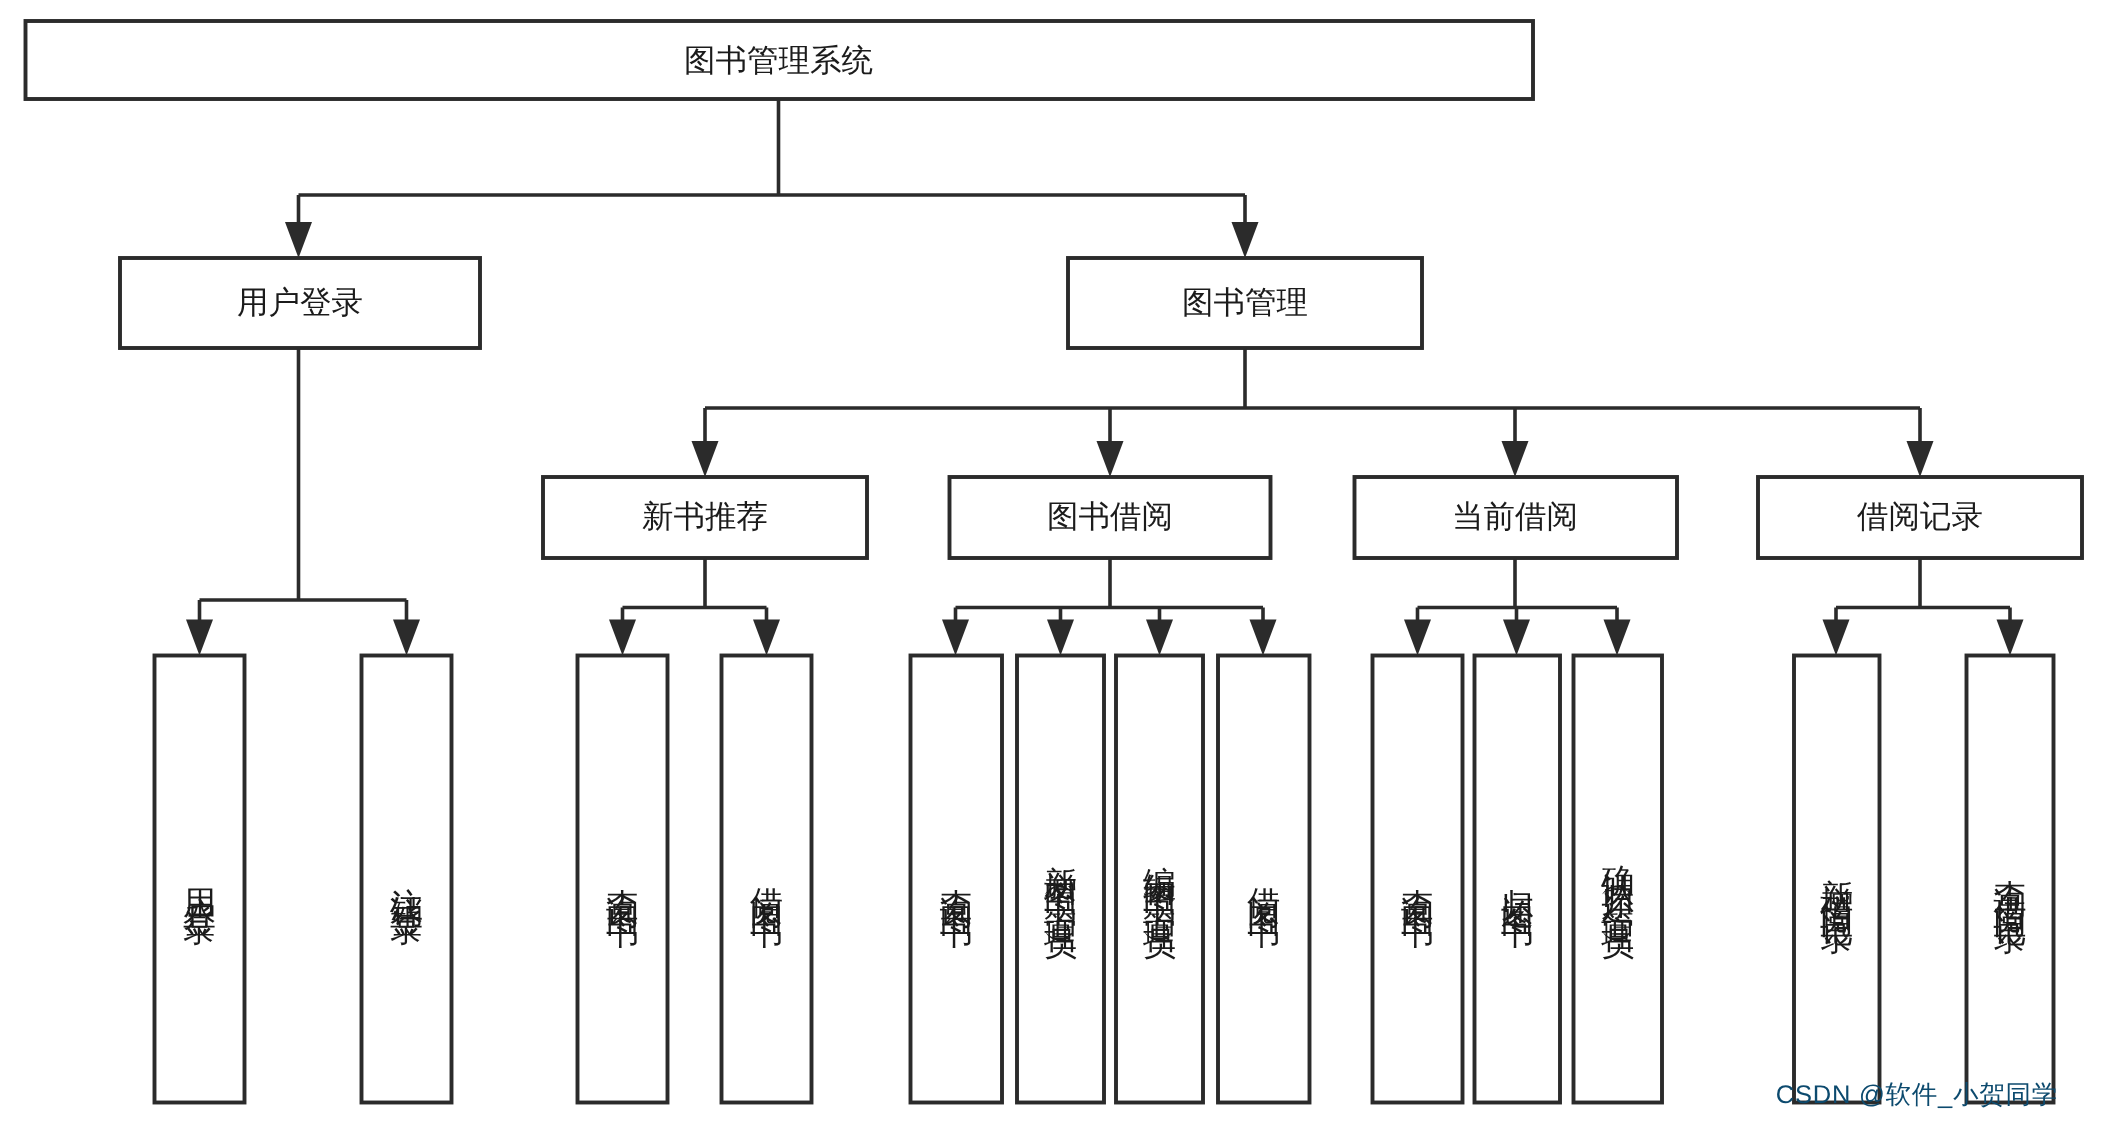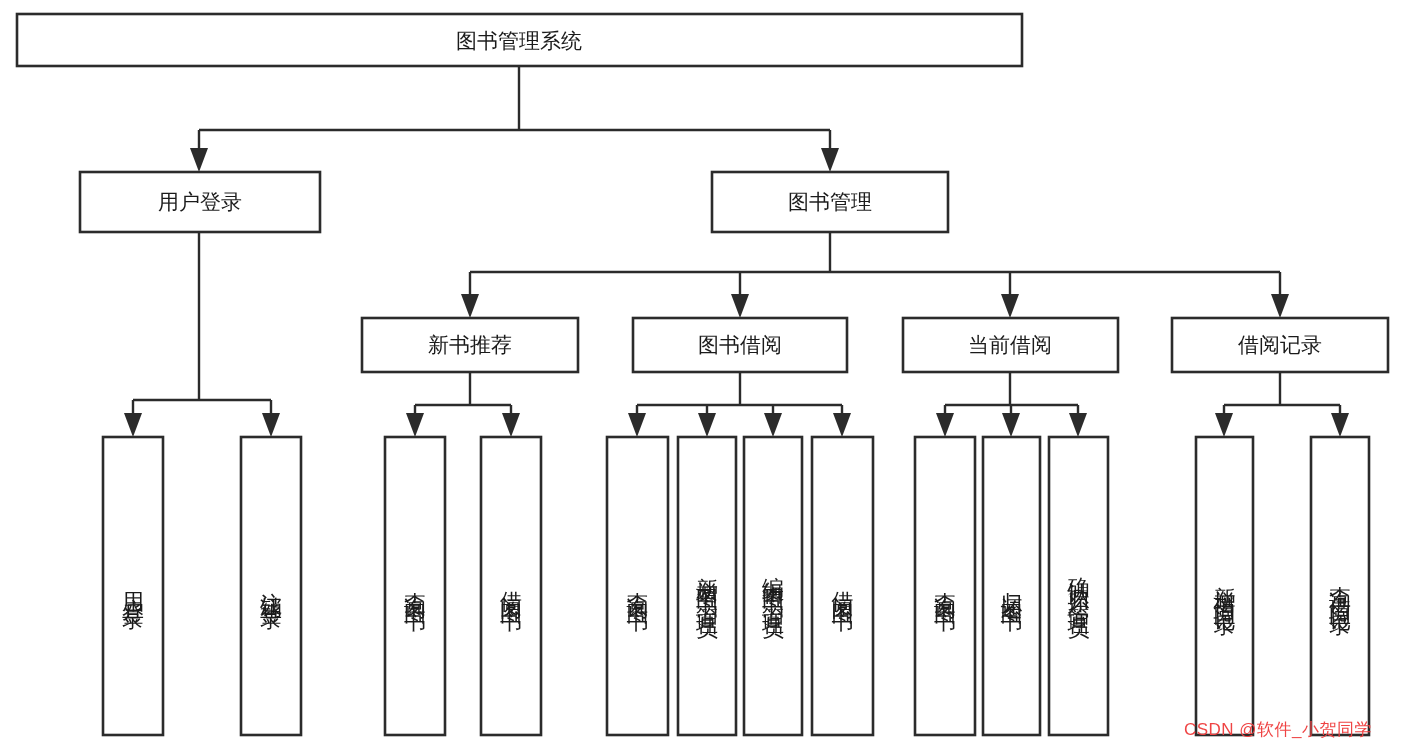--- a/index.html
+++ b/index.html
@@ -47,21 +47,21 @@
     font-size: 21px;
     text-anchor: middle;
     dominant-baseline: middle;
   }
   .watermark {
     position: absolute;
     right: 8px;
     bottom: 6px;
     font-family: "Liberation Sans", "DejaVu Sans", sans-serif;
     font-size: 17px;
-    color: #ef4444;
+    color: #0c4a6e;
     white-space: nowrap;
     letter-spacing: 0.5px;
   }
 </style>
 </head>
 <body>
 
 <div id="diagram-root">
 
   <svg class="diagram" viewBox="0 0 1405 747" xmlns="http://www.w3.org/2000/svg">

